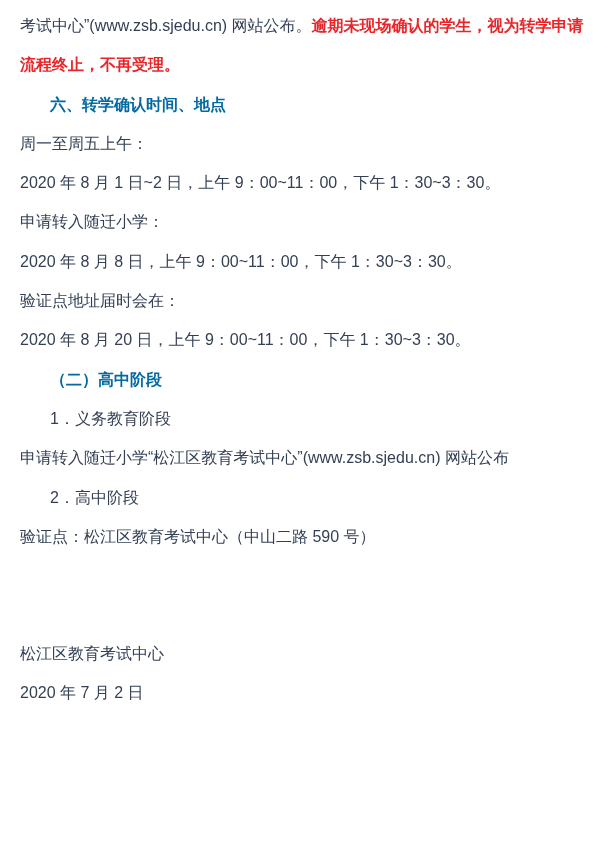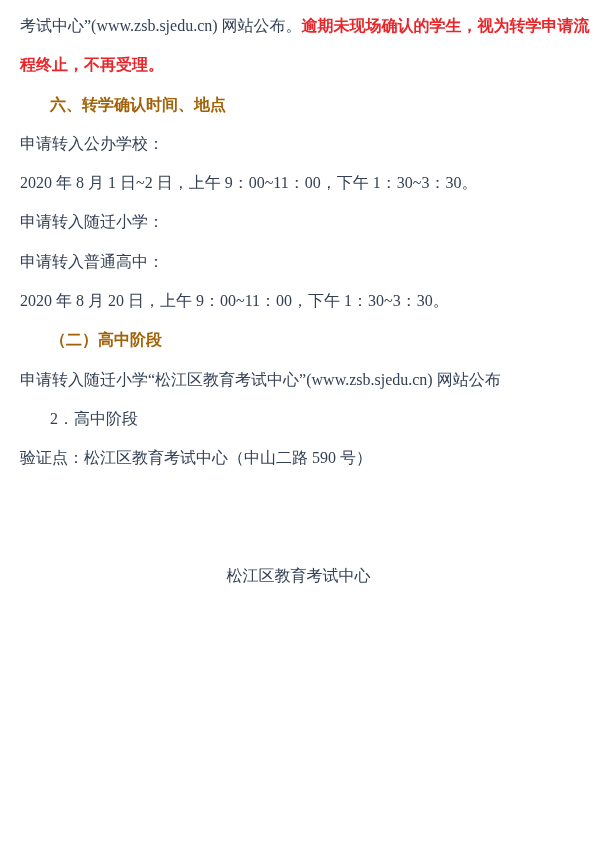--- a/index.html
+++ b/index.html
@@ -8,68 +8,71 @@
     width: 616px;
     height: 842px;
     background: #ffffff;
     overflow: hidden;
   }
   .doc {
     box-sizing: border-box;
     width: 616px;
     height: 816px;
     padding: 6px 20px 0 20px;
-    font-family: Liberation Serif, serif;
+    font-family: Liberation Sans, sans-serif;
     font-size: 16px;
     color: #333f54;
   }
   p.line {
     margin: 0;
     line-height: 39.3px;
     white-space: normal;
     word-break: break-word;
   }
   .indent { text-indent: 30px; }
-  .bold   { font-weight: bold; color: #a16207; }
+  .bold   { font-weight: bold; color: #0369a1; }
   .red    { color: #e8262a; font-weight: bold; }
   .signature {
     margin-top: 78px;
-    text-align: center;
+    text-align: left;
     padding-right: 19px;
   }
   .signature p.line { margin: 0; }
 </style>
 </head>
 <body>
 
 <div class="doc">
 
   <p class="line"><span>考试中心”(www.zsb.sjedu.cn) 网站公布。</span><span class="red">逾期未现场确认的学生，视为转学申请流程终止，不再受理。</span></p>
 
 
   <p class="line indent bold">六、转学确认时间、地点</p>
 
 
-  <p class="line">申请转入公办学校：</p>
+  <p class="line">周一至周五上午：</p>
 
   <p class="line">2020 年 8 月 1 日~2 日，上午 9：00~11：00，下午 1：30~3：30。</p>
 
   <p class="line">申请转入随迁小学：</p>
 
+  <p class="line">2020 年 8 月 8 日，上午 9：00~11：00，下午 1：30~3：30。</p>
 
-  <p class="line">申请转入普通高中：</p>
+  <p class="line">验证点地址届时会在：</p>
 
   <p class="line">2020 年 8 月 20 日，上午 9：00~11：00，下午 1：30~3：30。</p>
 
   <p class="line indent bold">（二）高中阶段</p>
 
+  <p class="line indent">1．义务教育阶段</p>
 
   <p class="line">申请转入随迁小学“松江区教育考试中心”(www.zsb.sjedu.cn) 网站公布</p>
 
   <p class="line indent">2．高中阶段</p>
 
   <p class="line">验证点：松江区教育考试中心（中山二路 590 号）</p>
 
   <div class="signature">
     <p class="line">松江区教育考试中心</p>
+    <p class="line">2020 年 7 月 2 日</p>
   </div>
 
 </div>
 
 </body></html>

